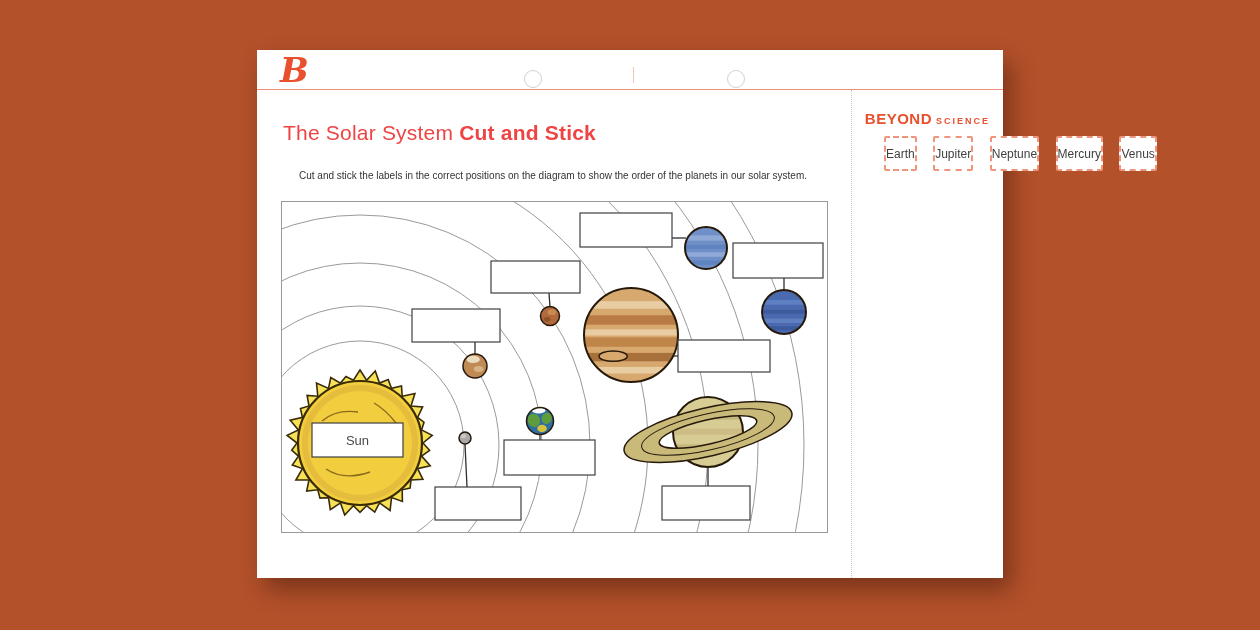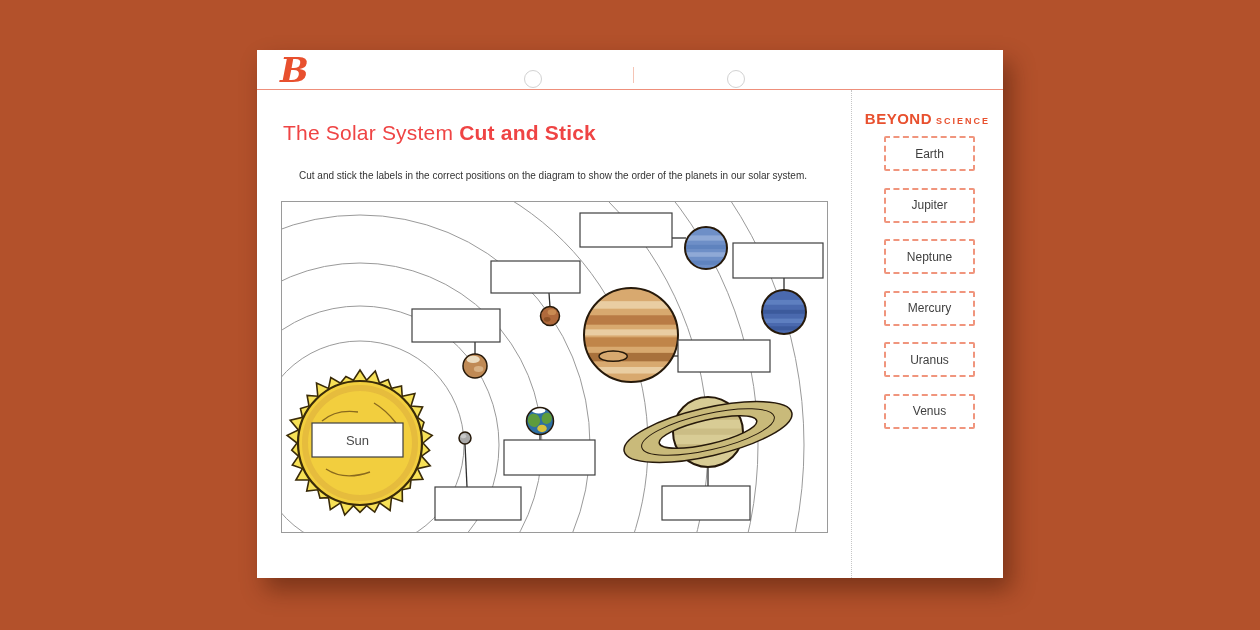--- a/index.html
+++ b/index.html
@@ -17,21 +17,21 @@
   .wordmark{position:absolute;right:13px;top:12px;white-space:nowrap;margin-top:48px;}
   .wm-primary{color:#E8502E;font-weight:bold;font-size:15px;letter-spacing:.5px;}
   .wm-secondary{color:#E8502E;font-weight:bold;font-size:9px;letter-spacing:2px;margin-left:4px;}
   
   h1{position:absolute;left:26px;top:71px;margin:0;font-size:21px;font-weight:normal;color:#ef4444;letter-spacing:.2px;}
   h1 .t-bold{font-weight:bold;}
   .instructions{position:absolute;left:26px;top:104px;margin:16px;width:540px;font-size:10px;color:#333;}
   #diagram{position:absolute;left:24px;top:151px;width:547px;height:332px;background:#fff;}
   
   .cut-line{position:absolute;left:594px;top:40px;height:488px;width:0;border-left:1px dotted #C6C6C6;}
-  .sidebar{position:absolute;left:627px;top:86px;width:91px;display:flex;flex-direction:column;gap:16.5px;}
+  .sidebar{position:absolute;left:627px;top:86px;width:91px;display:flex;flex-direction:row;gap:16.5px;}
   .label-tile{box-sizing:border-box;width:91px;height:35px;border:2px dashed #F0957D;border-radius:2px;
               display:flex;align-items:center;justify-content:center;font-size:12px;color:#3F3F3F;background:#fff;}
 </style>
 </head>
 <body>
 
 <div class="stage">
   <div class="page">
 
     <div class="page-header">
@@ -216,18 +216,17 @@
         <rect x="0.5" y="0.5" width="546" height="331" fill="none" stroke="#9A9A9A" stroke-width="1"></rect>
       </svg>
 
     <div class="cut-line"></div>
 
     <div class="sidebar">
       <div class="label-tile">Earth</div>
       <div class="label-tile">Jupiter</div>
       <div class="label-tile">Neptune</div>
       <div class="label-tile">Mercury</div>
-      <div class="label-tile">Uranus</div>
       <div class="label-tile">Venus</div>
     </div>
 
   </div>
 </div>
 
 </body></html>

